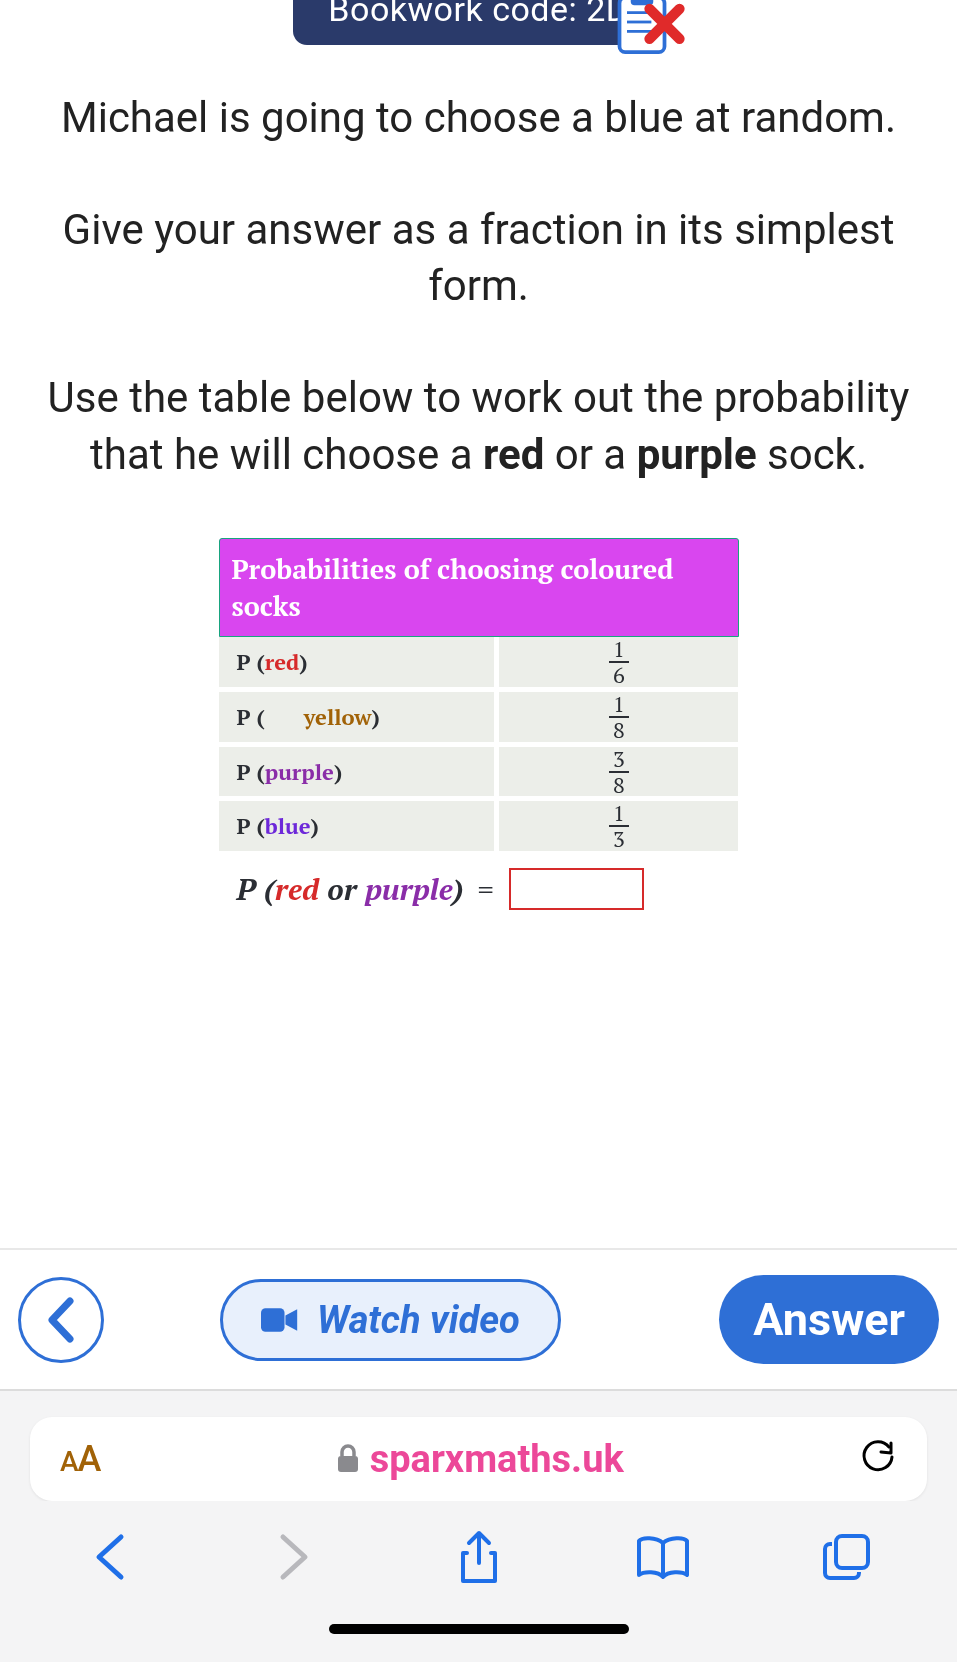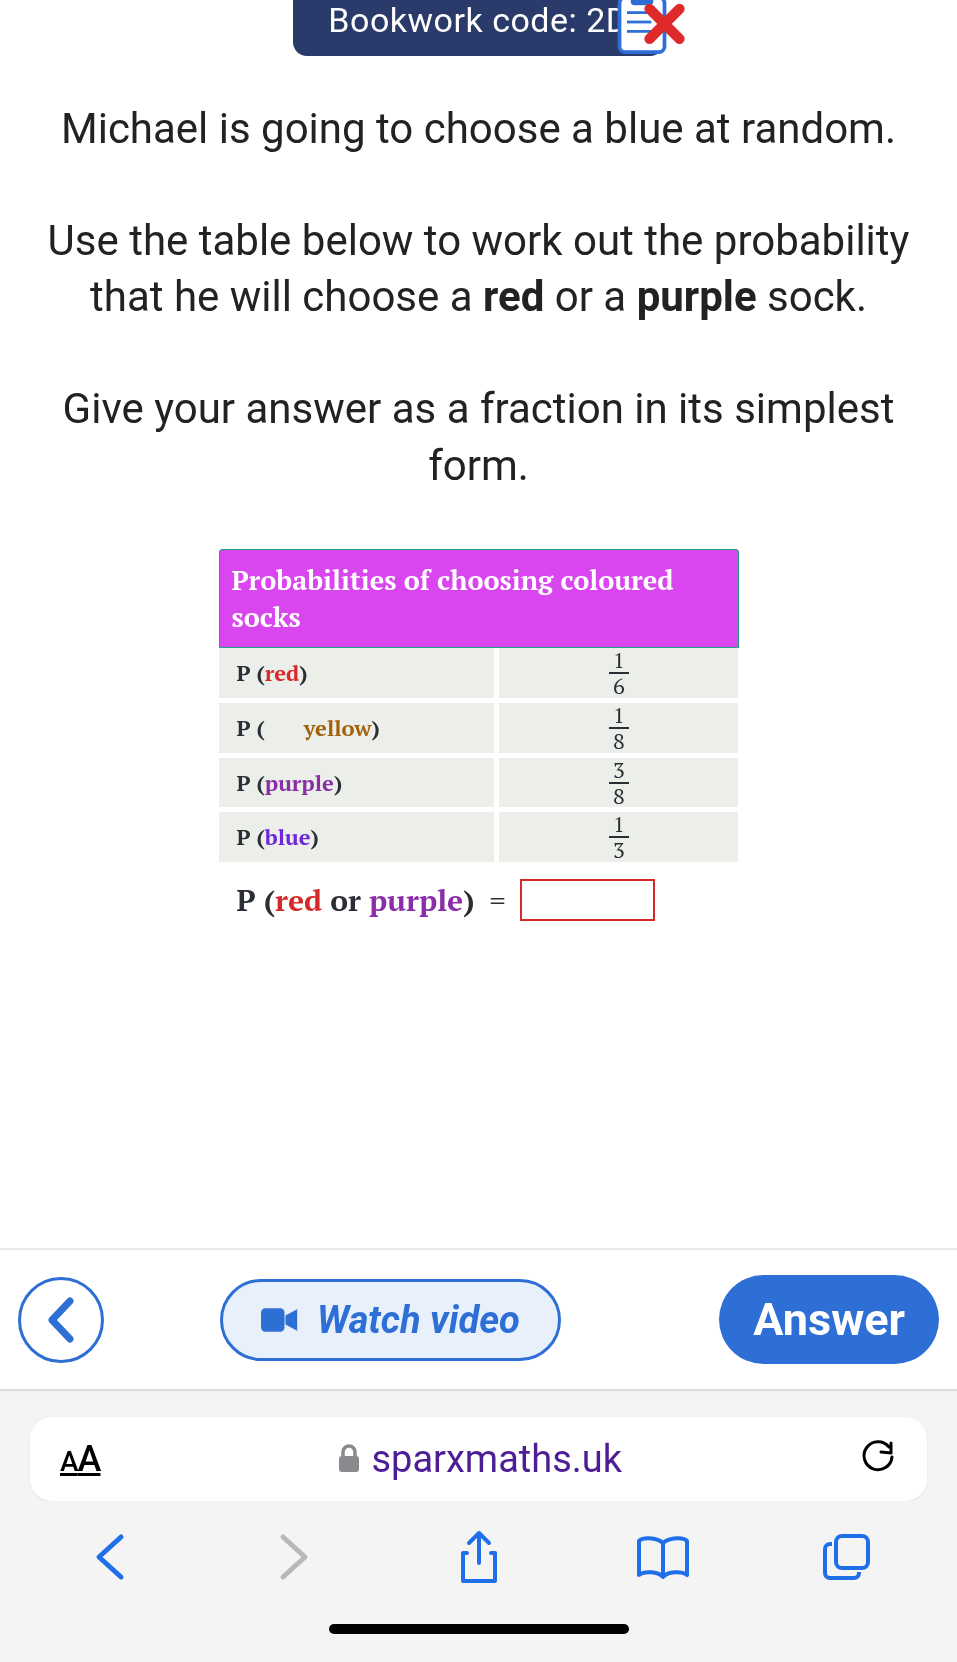--- a/index.html
+++ b/index.html
@@ -14,21 +14,21 @@
       height: 1662px;
       display: flex;
       flex-direction: column;
       overflow: hidden;
     }
     .top-area {
       display: flex;
       justify-content: center;
       align-items: center;
       gap: 30px;
-      padding-top: 14px;
+      padding-top: 3px;
       position: relative;
     }
     .bookwork-badge {
       background: #2a3a6a;
       color: #fff;
       font-size: 34px;
       padding: 4px 35px 16px;
       border-radius: 0 0 14px 14px;
       font-weight: 400;
       letter-spacing: 0.5px;
@@ -113,20 +113,21 @@
     .blue-text { color: #6d28d9; }
     .answer-row {
       display: flex;
       align-items: center;
       justify-content: flex-start;
       padding: 12px 12px 12px 18px;
       font-size: 30px;
       font-weight: 700;
       color: #2b2e34;
       gap: 15px;
+      font-style: italic;
     }
     .answer-box {
       width: 135px;
       height: 42px;
       border: 2px solid #d62a2a;
       background: #fff;
     }
     .button-bar {
       display: flex;
       align-items: center;
@@ -187,32 +188,32 @@
       border-radius: 22px;
       padding: 20px 30px;
       display: flex;
       align-items: center;
       font-size: 38px;
       color: #222;
       box-shadow: 0 1px 3px rgba(0,0,0,0.08);
     }
     .url-bar .aa {
       font-weight: 500;
-      color: #000000;
+      color: #a16207;
       font-size: 36px;
       letter-spacing: -1px;
-      text-decoration: underline;
     }
     .url-bar .url-center {
       flex: 1;
       display: flex;
       align-items: center;
       justify-content: center;
       gap: 10px;
-      color: #4c1d95;
+      color: #ec4899;
+      font-weight: bold;
     }
     .url-bar .lock-icon {
       color: #888;
       font-size: 28px;
     }
     .url-bar .reload-icon {
       color: #222;
       font-size: 38px;
     }
     .bottom-toolbar {
@@ -250,24 +251,24 @@
       <line x1="16" y1="22" x2="42" y2="22" stroke="#2e6fd6" stroke-width="3"></line>
       <line x1="16" y1="32" x2="42" y2="32" stroke="#2e6fd6" stroke-width="3"></line>
       <line x1="16" y1="42" x2="42" y2="42" stroke="#2e6fd6" stroke-width="3"></line>
       <path d="M 40 18 L 72 50 M 72 18 L 40 50" stroke="#e02a2a" stroke-width="11" stroke-linecap="round"></path>
     </svg>
   </div>
 </div>
 
 <div class="question-area">
   <p>Michael is going to choose a blue at random.</p>
+  <p>Give your answer as a fraction in its simplest form.</p>
   <p>
     <span>Use the table below to work out the probability that he will choose a </span><b>red</b><span> or a </span><b>purple</b><span> sock.</span>
   </p>
-  <p>Give your answer as a fraction in its simplest form.</p>
 
   <div class="prob-table">
     <div class="prob-header">Probabilities of choosing coloured socks</div>
 
     <div class="prob-row">
       <div class="prob-cell-label">
         <span>P (</span><span class="red-text">red</span><span>)</span>
       </div>
       <div class="prob-cell-value">
         <span class="frac">

